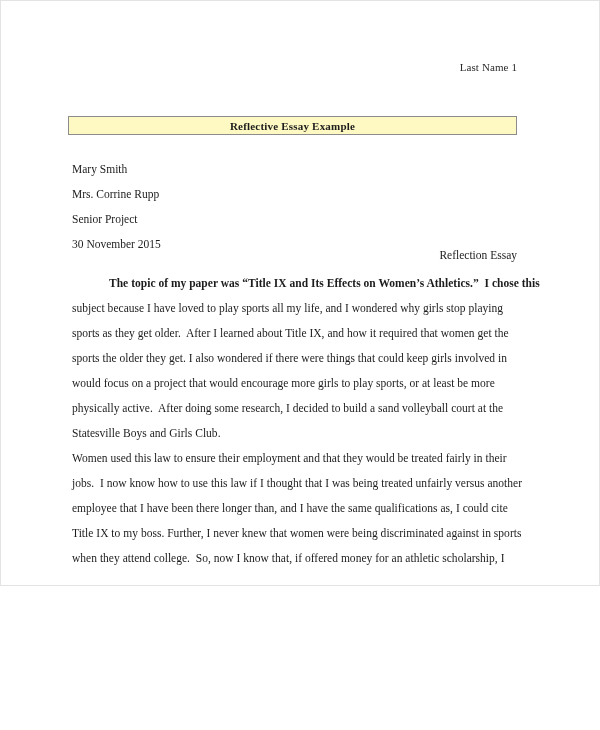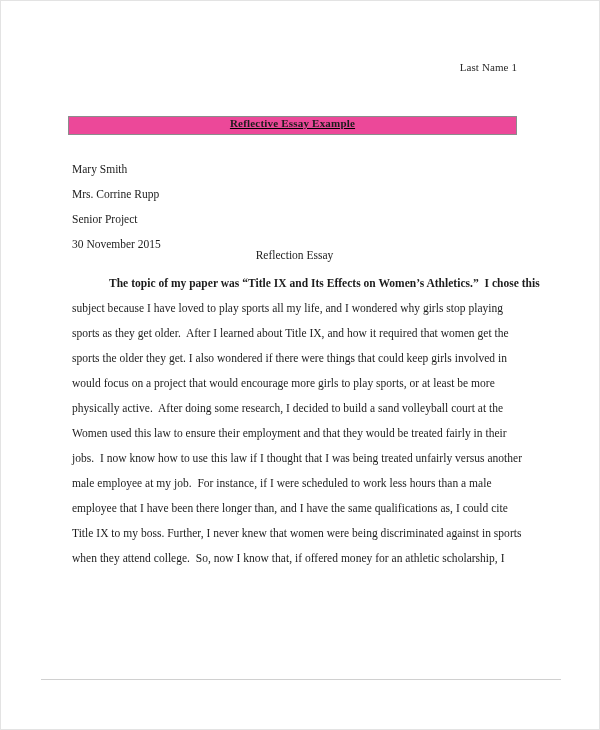--- a/index.html
+++ b/index.html
@@ -6,21 +6,21 @@
     margin: 0;
     padding: 0;
     background: #ffffff;
   }
   body {
     font-family: "Liberation Serif", "DejaVu Serif", serif;
   }
   .page {
     position: relative;
     width: 600px;
-    height: 730px;
+    height: 586px;
     background: #ffffff;
     border: 1px solid #e3e3e3;
     box-sizing: border-box;
     overflow: hidden;
   }
   .doc-header {
     position: absolute;
     top: 60px;
     left: 71px;
     width: 445px;
@@ -31,23 +31,23 @@
   }
   .title-box {
     position: absolute;
     top: 115px;
     left: 67px;
     width: 449px;
     height: 19px;
     border: 1px solid #8c8c8c;
     box-sizing: border-box;
     display: flex;
+    align-items: center;
     justify-content: center;
-    background: #ec4899;
-    text-decoration: underline;
+    background: #fef9c3;
   }
   .title-box-text {
     font-size: 11px;
     font-weight: bold;
     color: #1c1c1c;
     letter-spacing: 0.2px;
   }
   .heading-block {
     position: absolute;
     top: 156px;
@@ -58,21 +58,21 @@
     font-size: 11.5px;
     color: #1c1c1c;
     line-height: 25px;
     height: 25px;
   }
   .essay-title {
     position: absolute;
     top: 245px;
     left: 71px;
     width: 445px;
-    text-align: center;
+    text-align: right;
     font-size: 11.5px;
     color: #1c1c1c;
     line-height: 18px;
   }
   .body-text {
     position: absolute;
     top: 270px;
     left: 71px;
     width: 447px;
     font-size: 11.5px;
@@ -122,28 +122,28 @@
 
   <div class="body-text">
 
     <div>
       <div class="para-line indent">The topic of my paper was “Title IX and Its Effects on Women’s Athletics.”  I chose this</div>
       <div class="para-line">subject because I have loved to play sports all my life, and I wondered why girls stop playing</div>
       <div class="para-line">sports as they get older.  After I learned about Title IX, and how it required that women get the</div>
       <div class="para-line">sports the older they get. I also wondered if there were things that could keep girls involved in</div>
       <div class="para-line">would focus on a project that would encourage more girls to play sports, or at least be more</div>
       <div class="para-line">physically active.  After doing some research, I decided to build a sand volleyball court at the</div>
+      <div class="para-line">Statesville Boys and Girls Club.</div>
     </div>
 
     <div class="para-gap"></div>
 
     <div>
       <div class="para-line">Women used this law to ensure their employment and that they would be treated fairly in their</div>
       <div class="para-line">jobs.  I now know how to use this law if I thought that I was being treated unfairly versus another</div>
-      <div class="para-line">male employee at my job.  For instance, if I were scheduled to work less hours than a male</div>
       <div class="para-line">employee that I have been there longer than, and I have the same qualifications as, I could cite</div>
       <div class="para-line">Title IX to my boss. Further, I never knew that women were being discriminated against in sports</div>
       <div class="para-line">when they attend college.  So, now I know that, if offered money for an athletic scholarship, I</div>
     </div>
 
   </div>
 
   <div class="footer-rule"></div>
 
 </div>

